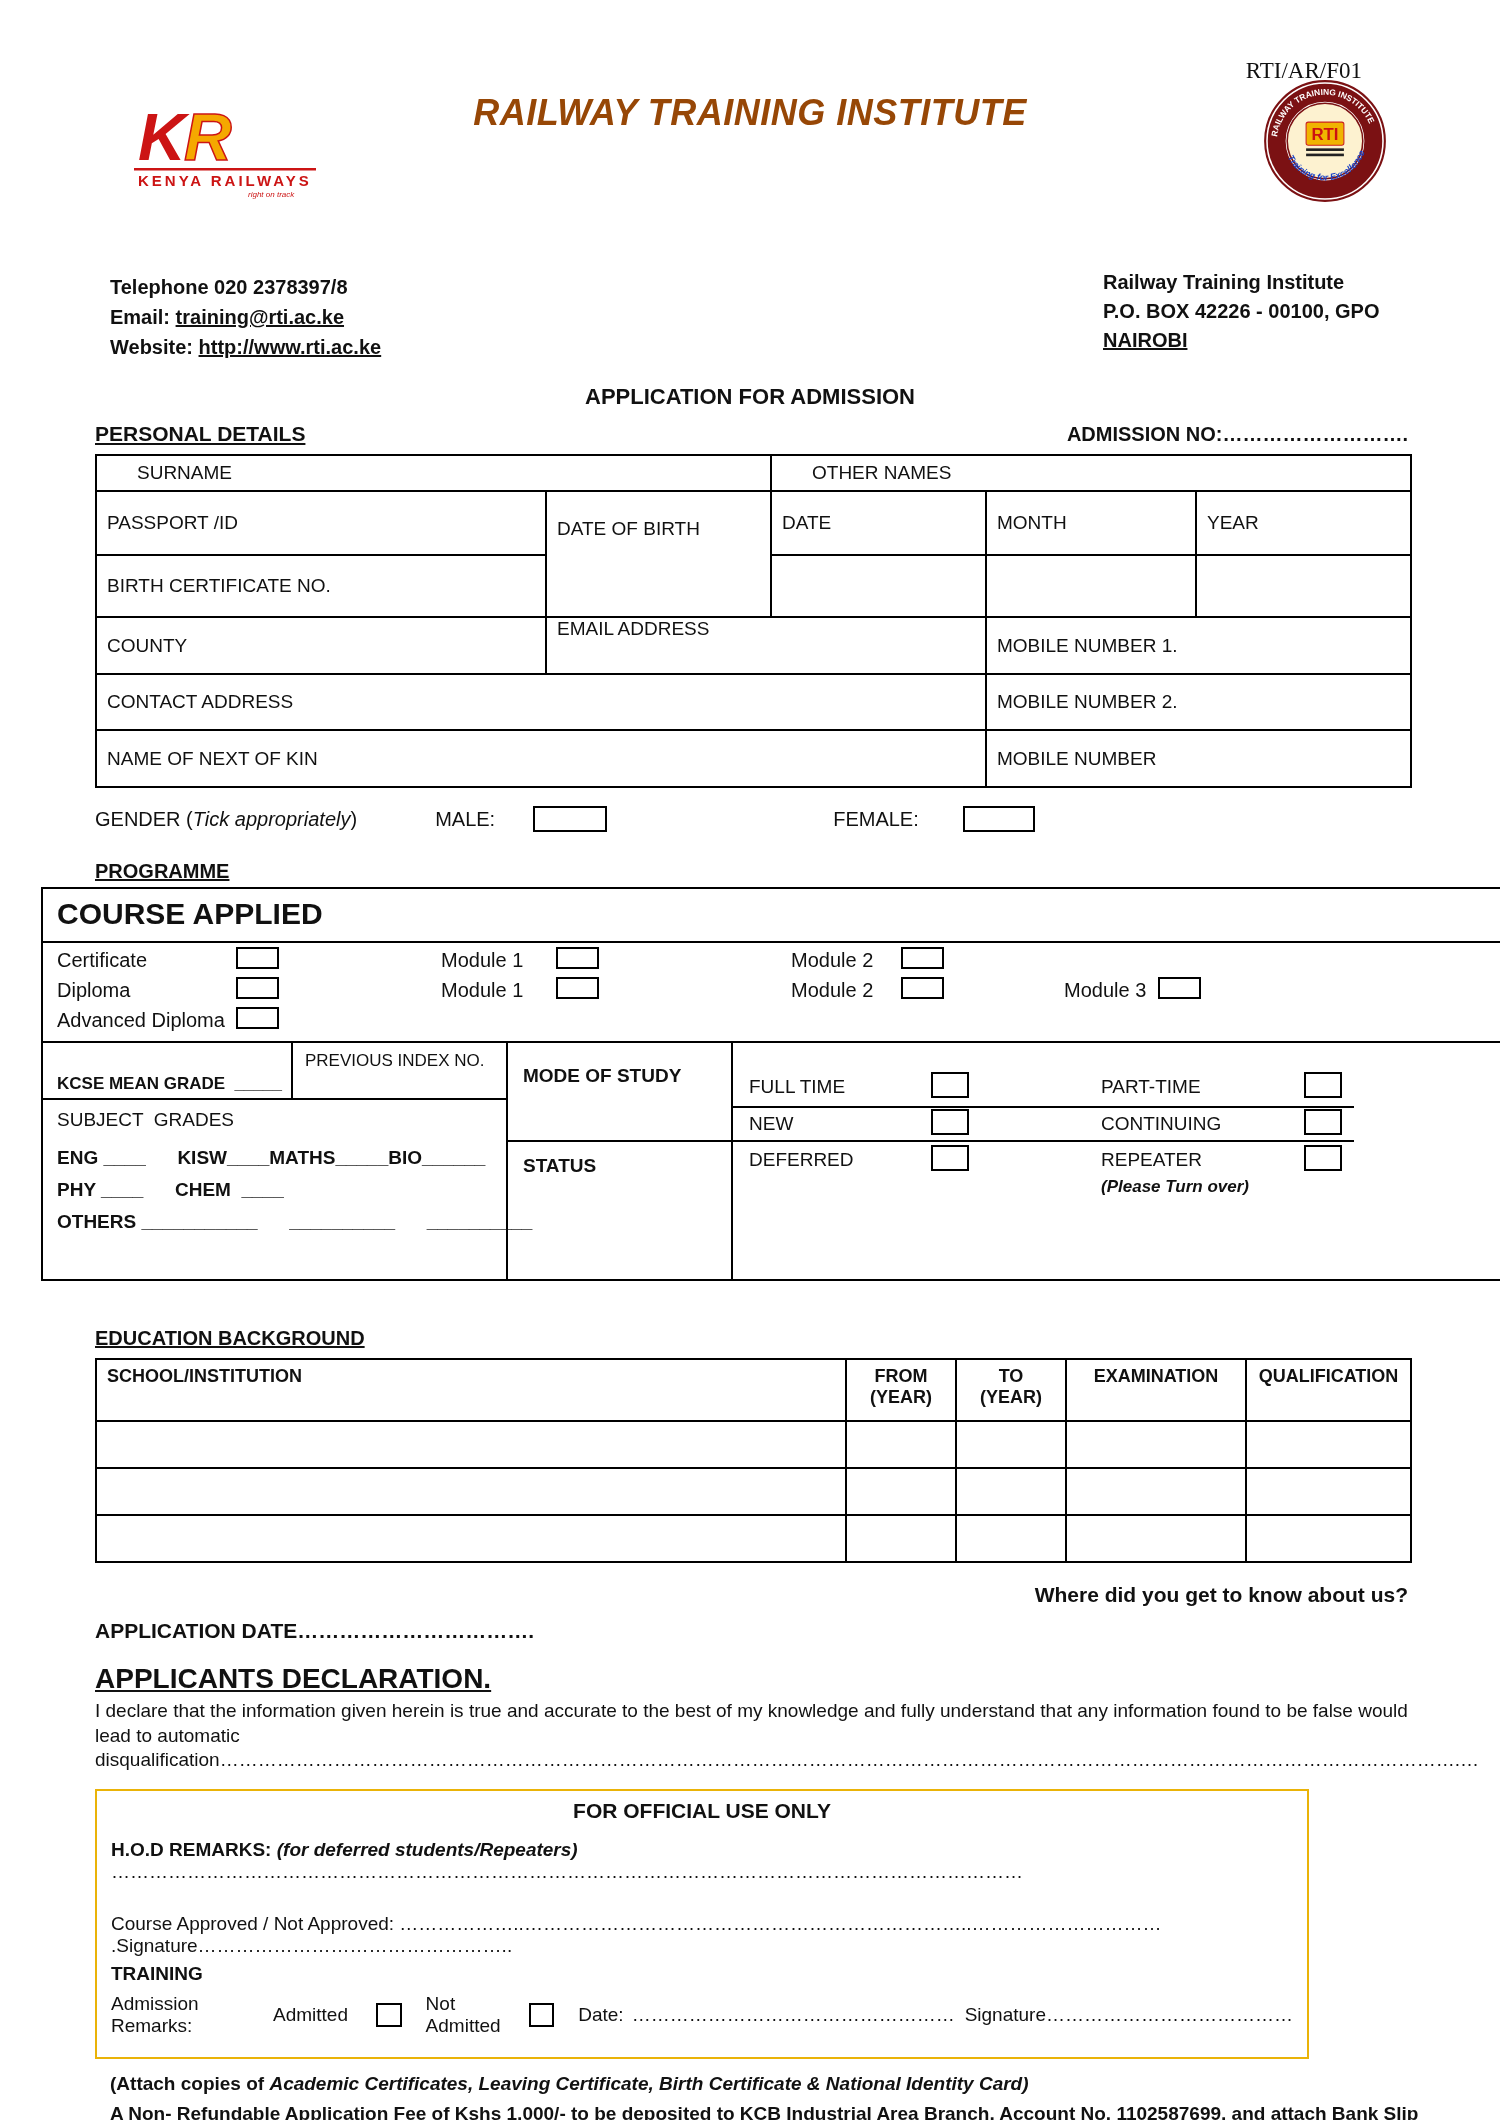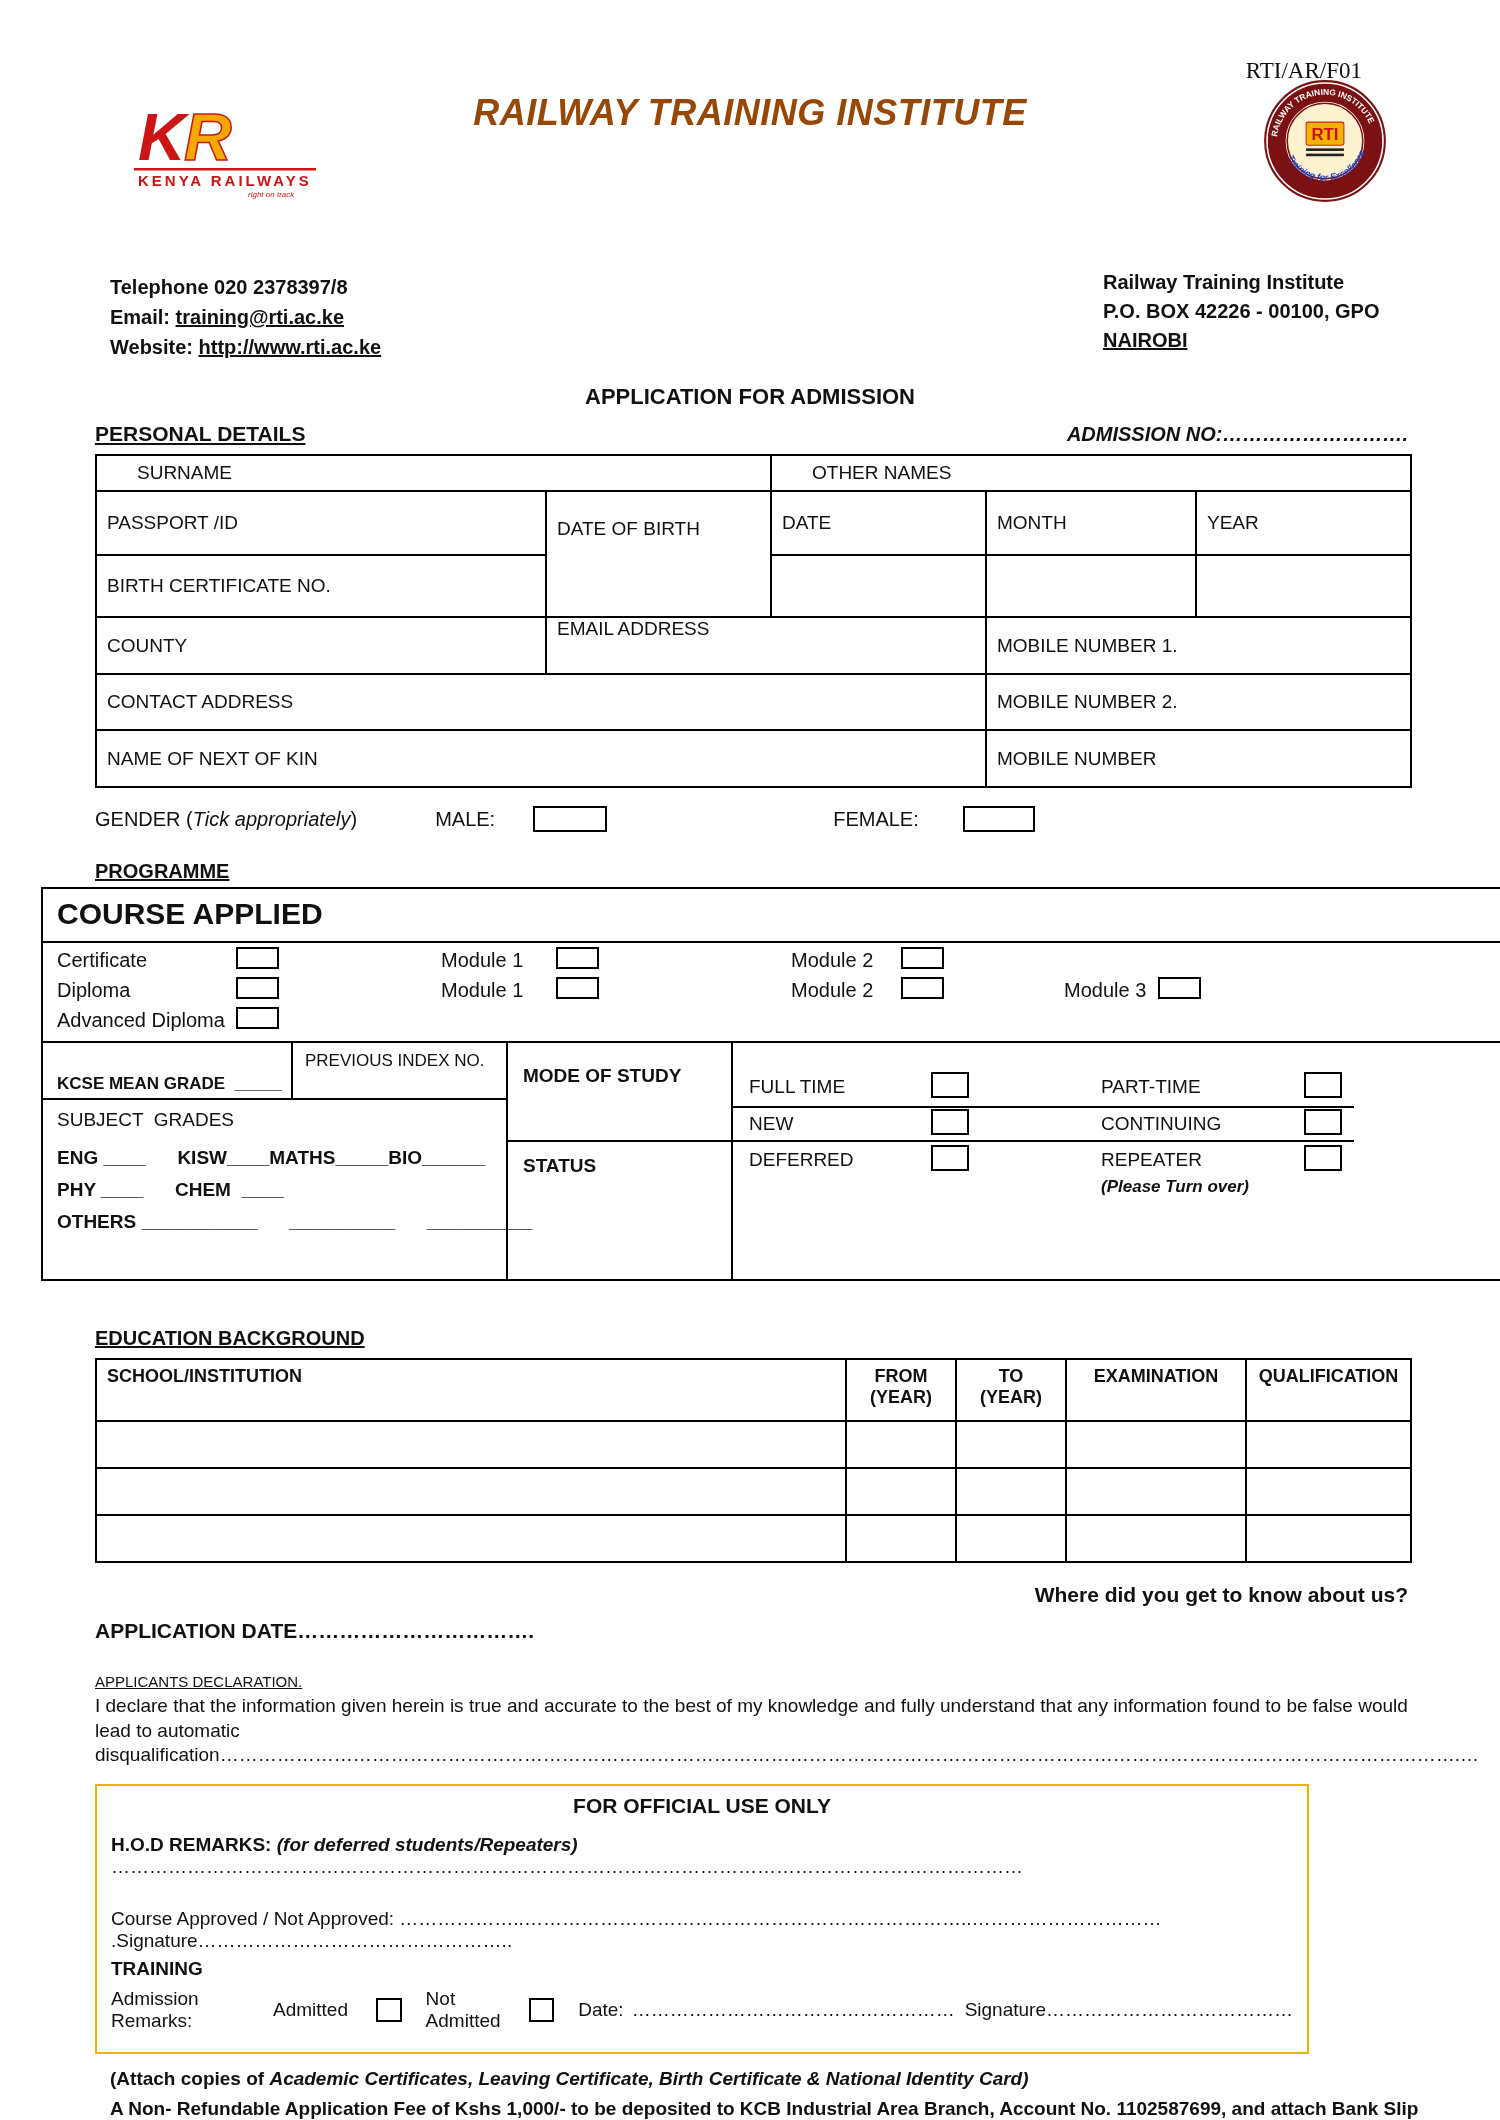--- a/index.html
+++ b/index.html
@@ -13,21 +13,21 @@
   .main-title { position:absolute; top:92px; left:0; width:100%; text-align:center;
                 font-size:36px; font-weight:bold; font-style:italic; color:#974706; letter-spacing:.5px; }
   .kr-logo { position:absolute; left:128px; top:96px; }
   .rti-seal { position:absolute; right:112px; top:78px; }
   .contact-left { position:absolute; left:110px; top:272px; font-size:20px; font-weight:bold; line-height:1.5; }
   .contact-right { position:absolute; left:1103px; top:268px; font-size:20px; font-weight:bold; line-height:1.45; }
   .u { text-decoration:underline; }
   .app-title { text-align:center; font-weight:bold; font-size:22px; margin-top:2px; }
   .pd-row { display:flex; justify-content:space-between; margin:12px 92px 8px 95px; align-items:flex-end; }
   .pd-row .left { font-size:21px; font-weight:bold; text-decoration:underline; }
-  .pd-row .right { font-size:20px; font-weight:bold;font-style:italic; }
+  .pd-row .right { font-size:20px; font-weight:bold; }
   .cbx { display:inline-block; border:2px solid #000; background:#fff; vertical-align:middle; }
   .pre { white-space:pre; }
 
   
   table.ptable { border-collapse:collapse; table-layout:fixed; margin-left:95px; }
   table.ptable td { border:2px solid #000; font-size:19px; padding:4px 10px; vertical-align:middle; }
   table.ptable tr.r1 td { height:36px;padding-left:40px; }
   table.ptable tr.r2 td { height:64px; }
   table.ptable tr.r3 td { height:62px; }
   table.ptable tr.r4 td { height:57px; }
@@ -60,21 +60,21 @@
   table.etable td { border:2px solid #000; font-size:18px; padding:6px 10px; vertical-align:top; }
   table.etable tr.ehead td { font-weight:bold; height:62px; }
   table.etable tr.ehead td.c { text-align:center; }
   table.etable tr.erow td { height:47px; }
 
   
   .know-row { display:flex; align-items:flex-end; margin:20px 92px 0 95px;flex-direction:column; }
   .know-row .q { font-size:21px; font-weight:bold; white-space:nowrap; }
   .know-row .fill-line { flex:1; border-bottom:2px solid #000; height:24px; margin-left:16px; }
   .appdate { font-size:21px; font-weight:bold; margin:10px 0 0 95px; }
-  .decl-title { font-size:15px; font-weight:normal; text-decoration:underline; margin:30px 0 4px 95px; }
+  .decl-title { font-size:28px; font-weight:bold; text-decoration:underline; margin:20px 0 4px 95px; }
   .decl-text { font-size:19px; width:1315px; margin-left:95px; line-height:1.3; }
 
   
   .official-box { margin:16px 0 0 95px; width:1214px; border:2px solid #eab308; padding:6px 14px 20px; }
   .ob-title { text-align:center; font-size:21px; font-weight:bold; margin-top:2px; }
   .ob-hod { font-size:19px; margin-top:16px; }
   .ob-course { font-size:19px; margin-top:30px; }
   .ob-registrar { font-size:19px; font-weight:bold; margin-top:6px; }
   .ob-remarks { display:flex; align-items:center; font-size:19px; margin-top:8px; }
 

